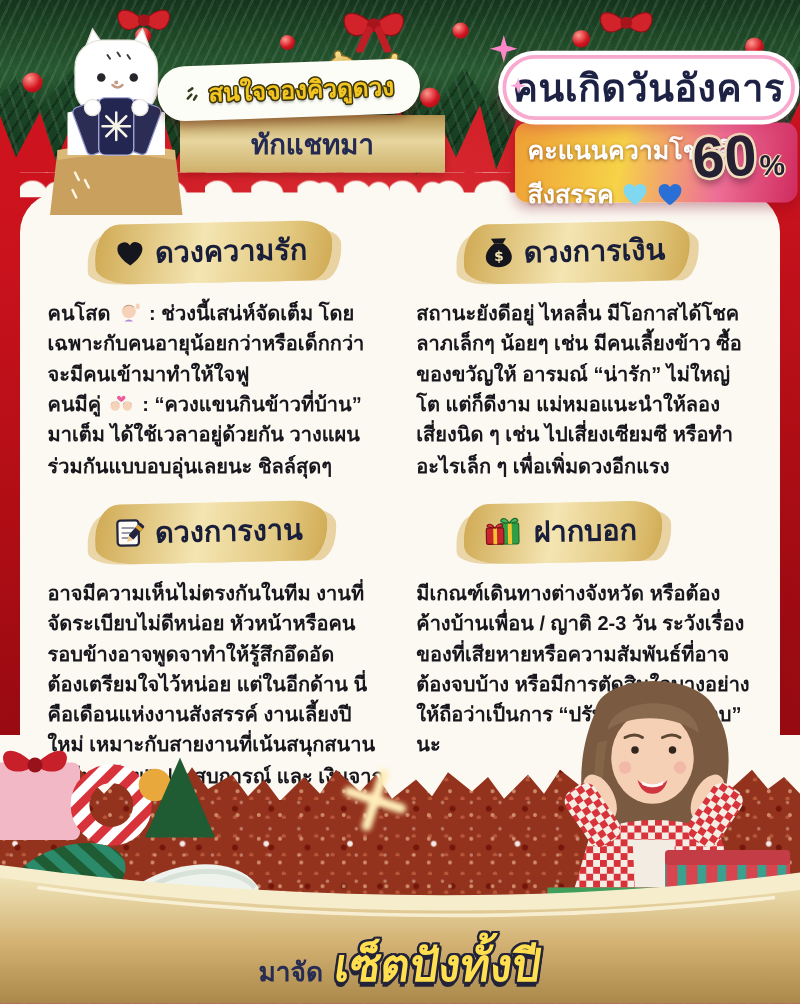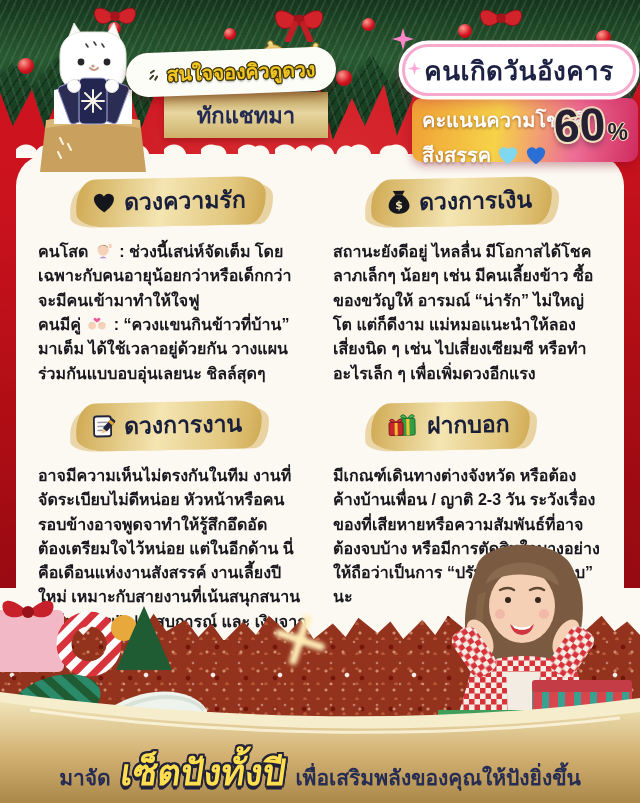--- a/index.html
+++ b/index.html
@@ -33,31 +33,31 @@
   
   .cat{position:absolute;left:34px;top:20px;z-index:6;}
   
   .pill-left{position:absolute;left:126px;top:50px;width:210px;height:44px;z-index:6;
     background:#fdfdf8;border-radius:26px;transform:rotate(-2deg);
     display:flex;align-items:center;justify-content:center;gap:6px;
     box-shadow:0 4px 8px rgba(80,0,0,.35);}
   .pill-left .txt{font-size:19.5px;font-weight:900;color:#f3c521;
     text-shadow:1.2px 0 #40390f,-1.2px 0 #40390f,0 1.2px #40390f,0 -1.2px #40390f,
       .9px .9px #40390f,-.9px .9px #40390f,.9px -.9px #40390f,-.9px -.9px #40390f,0 2.4px 2px rgba(0,0,0,.35);}
-  .banner-left{position:absolute;left:164px;top:92px;width:164px;height:46px;z-index:5;
+  .banner-left{position:absolute;left:144px;top:92px;width:212px;height:46px;z-index:5;
     background:linear-gradient(180deg,#b3924d,#e7d69f 45%,#cdb06a);
     display:flex;align-items:center;justify-content:center;
     box-shadow:0 3px 6px rgba(80,0,0,.3);}
   .banner-left .txt{font-size:22px;font-weight:900;color:#242a52;}
   
   .pill-right{position:absolute;left:402px;top:44px;width:234px;height:52px;z-index:6;
     background:#fff;border:3px solid #f8a9ce;border-radius:28px;
     box-shadow:0 0 0 3.5px #fff,0 6px 14px rgba(200,30,90,.4);
     display:flex;align-items:center;justify-content:center;}
-  .pill-right .txt{font-size:26px;font-weight:900;color:#1d2245;letter-spacing:.5px;}
+  .pill-right .txt{font-size:30px;font-weight:900;color:#1d2245;letter-spacing:.5px;}
   .sparkle{position:absolute;z-index:7;}
   .luck-panel{position:absolute;left:412px;top:98px;width:226px;height:64px;z-index:5;
     border-radius:10px;padding:6px 8px 4px 10px;
     background:linear-gradient(100deg,#ef9f35 0%,#f6d348 38%,#ee6f97 72%,#cf2a5e 100%);
     box-shadow:0 4px 10px rgba(120,0,30,.35);}
   .luck-labels{display:flex;flex-direction:column;gap:3px;}
   .luck-row{display:flex;align-items:center;gap:6px;}
   .luck-label{font-size:20px;font-weight:900;color:#fff;
     text-shadow:0 1px 3px rgba(90,30,10,.6);}
   .heart-ic{display:inline-block;vertical-align:middle;}
@@ -387,16 +387,15 @@
           <stop offset="1" stop-color="#a98849"></stop>
     </linearGradient>
       </defs>
     <path d="M0 4 C210 32 430 38 640 10 L640 115 L0 115 Z" fill="#f6edcd"></path>
     <path d="M0 14 C210 44 430 50 640 24 L640 115 L0 115 Z" fill="url(#goldband)"></path>
     <path d="M30 22 C220 48 430 52 620 30" stroke="#fdf7e2" stroke-width="3" fill="none" opacity=".8"></path>
   </svg>
   <div class="footer-line">
     <span class="footer-pre">มาจัด</span>
     <span class="footer-hi">เซ็ตปังทั้งปี</span>
-    <span class="footer-suf">เพื่อเสริมพลังของคุณให้ปังยิ่งขึ้น</span>
   </div>
 
 </div>
 
 </body></html>

